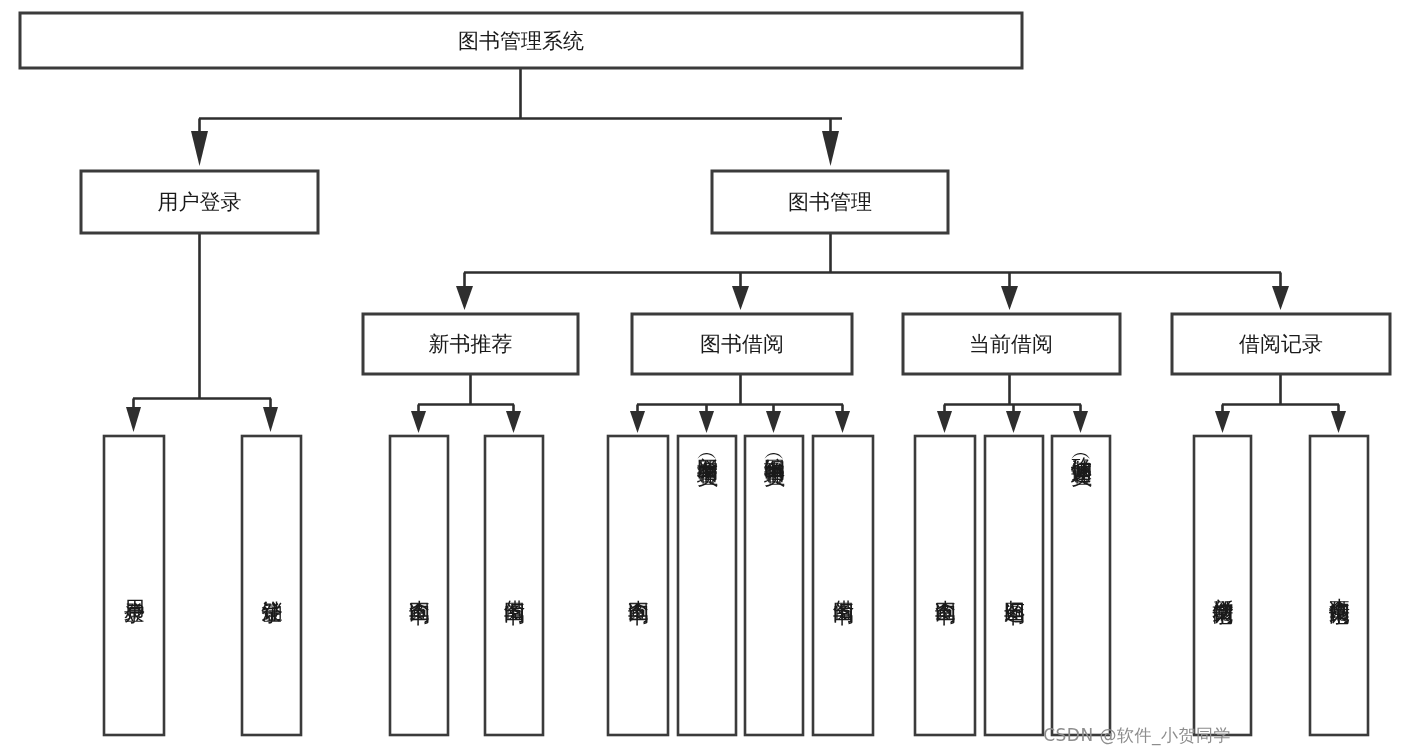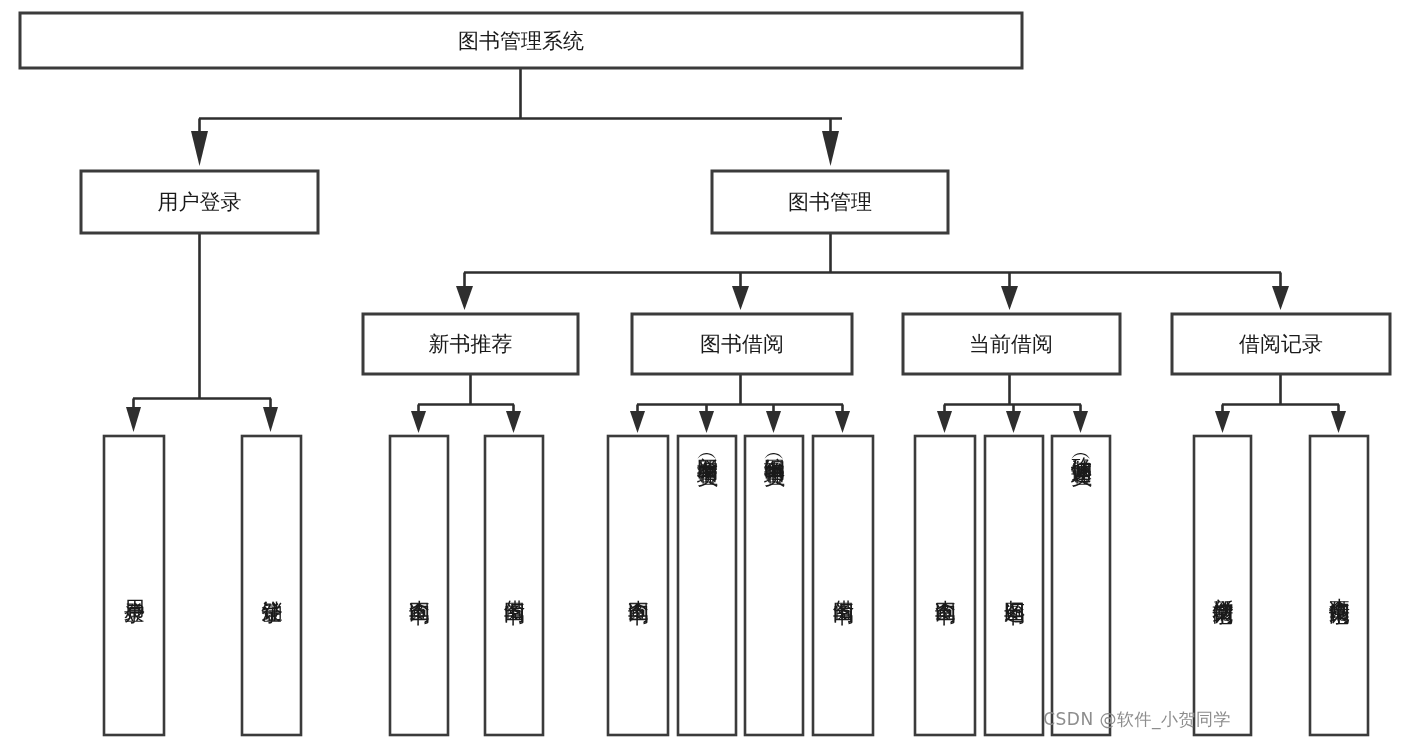--- a/index.html
+++ b/index.html
@@ -68,21 +68,21 @@
     font-family: "DejaVu Sans", "Liberation Sans", sans-serif;
     font-size: 21px;
     line-height: 1.18;
     letter-spacing: 1.5px;
     color: #1a1a1a;
     white-space: nowrap;
   }
   .watermark {
     position: absolute;
     right: 8px;
-    bottom: 16px;
+    bottom: 0;
     font-family: "DejaVu Sans", "Liberation Sans", sans-serif;
     font-size: 17px;
     color: #8d8d8d;
     letter-spacing: 0.5px;
     white-space: nowrap;
   }
 </style>
 </head>
 <body>
 

